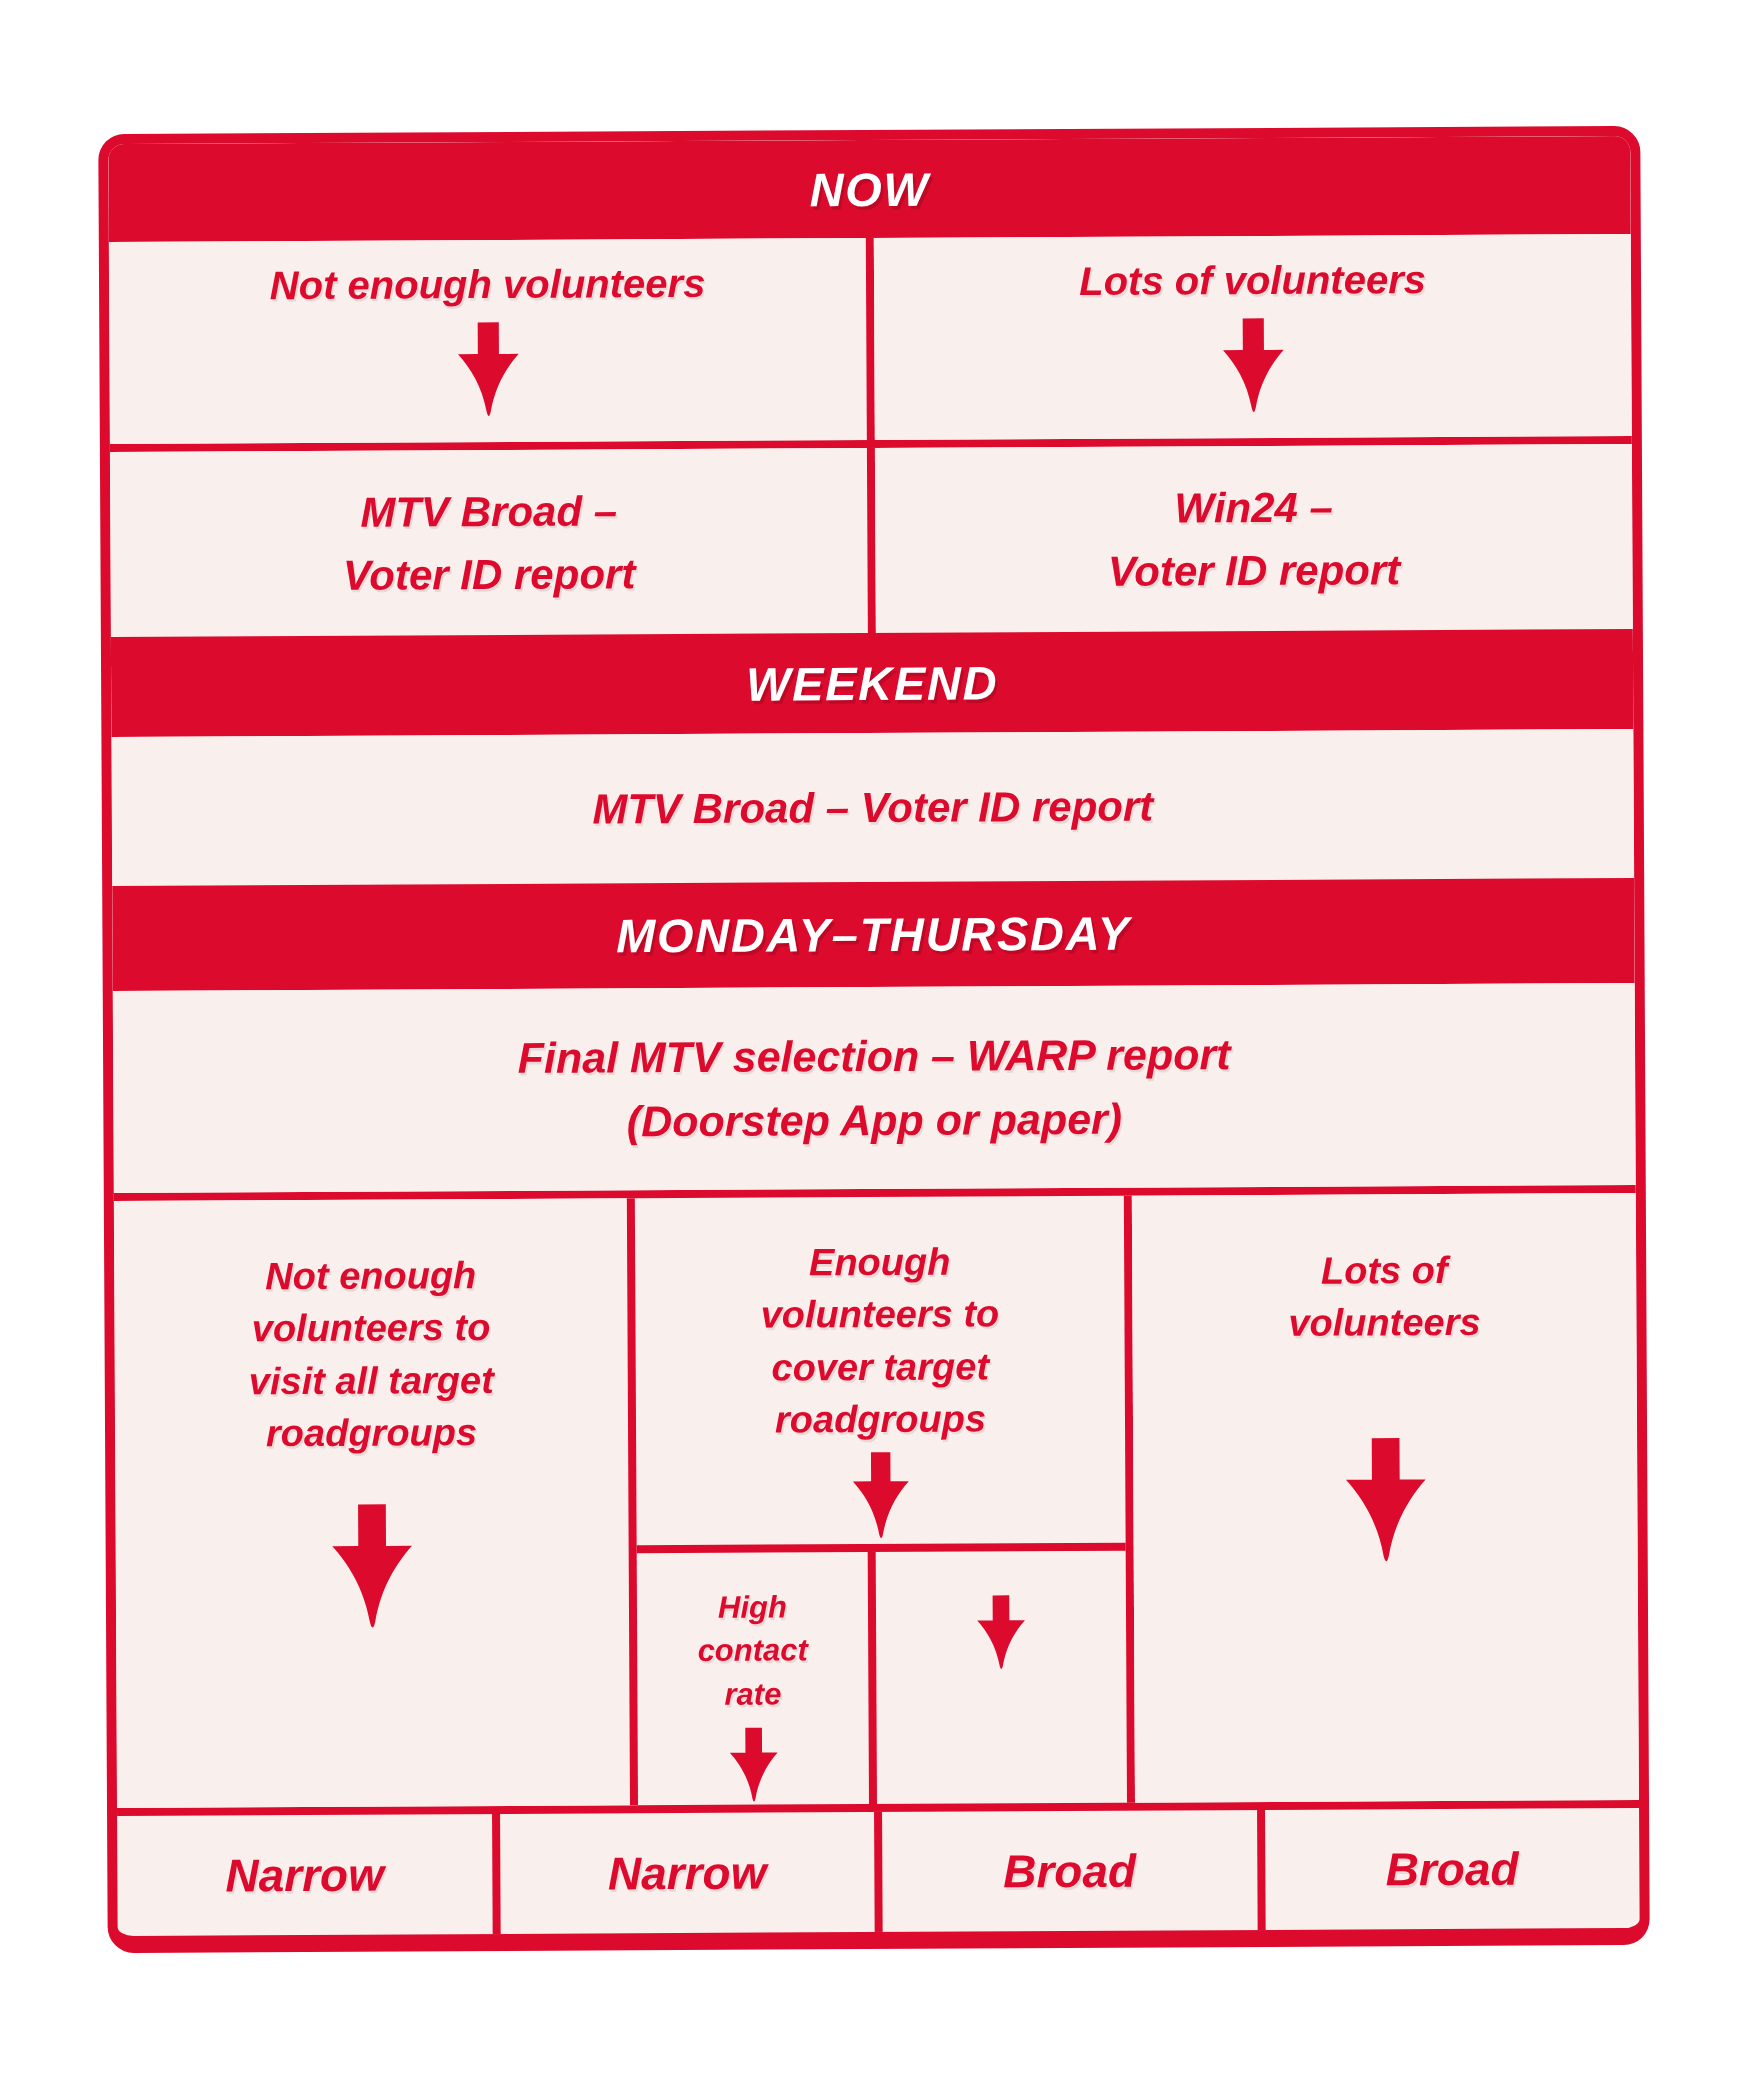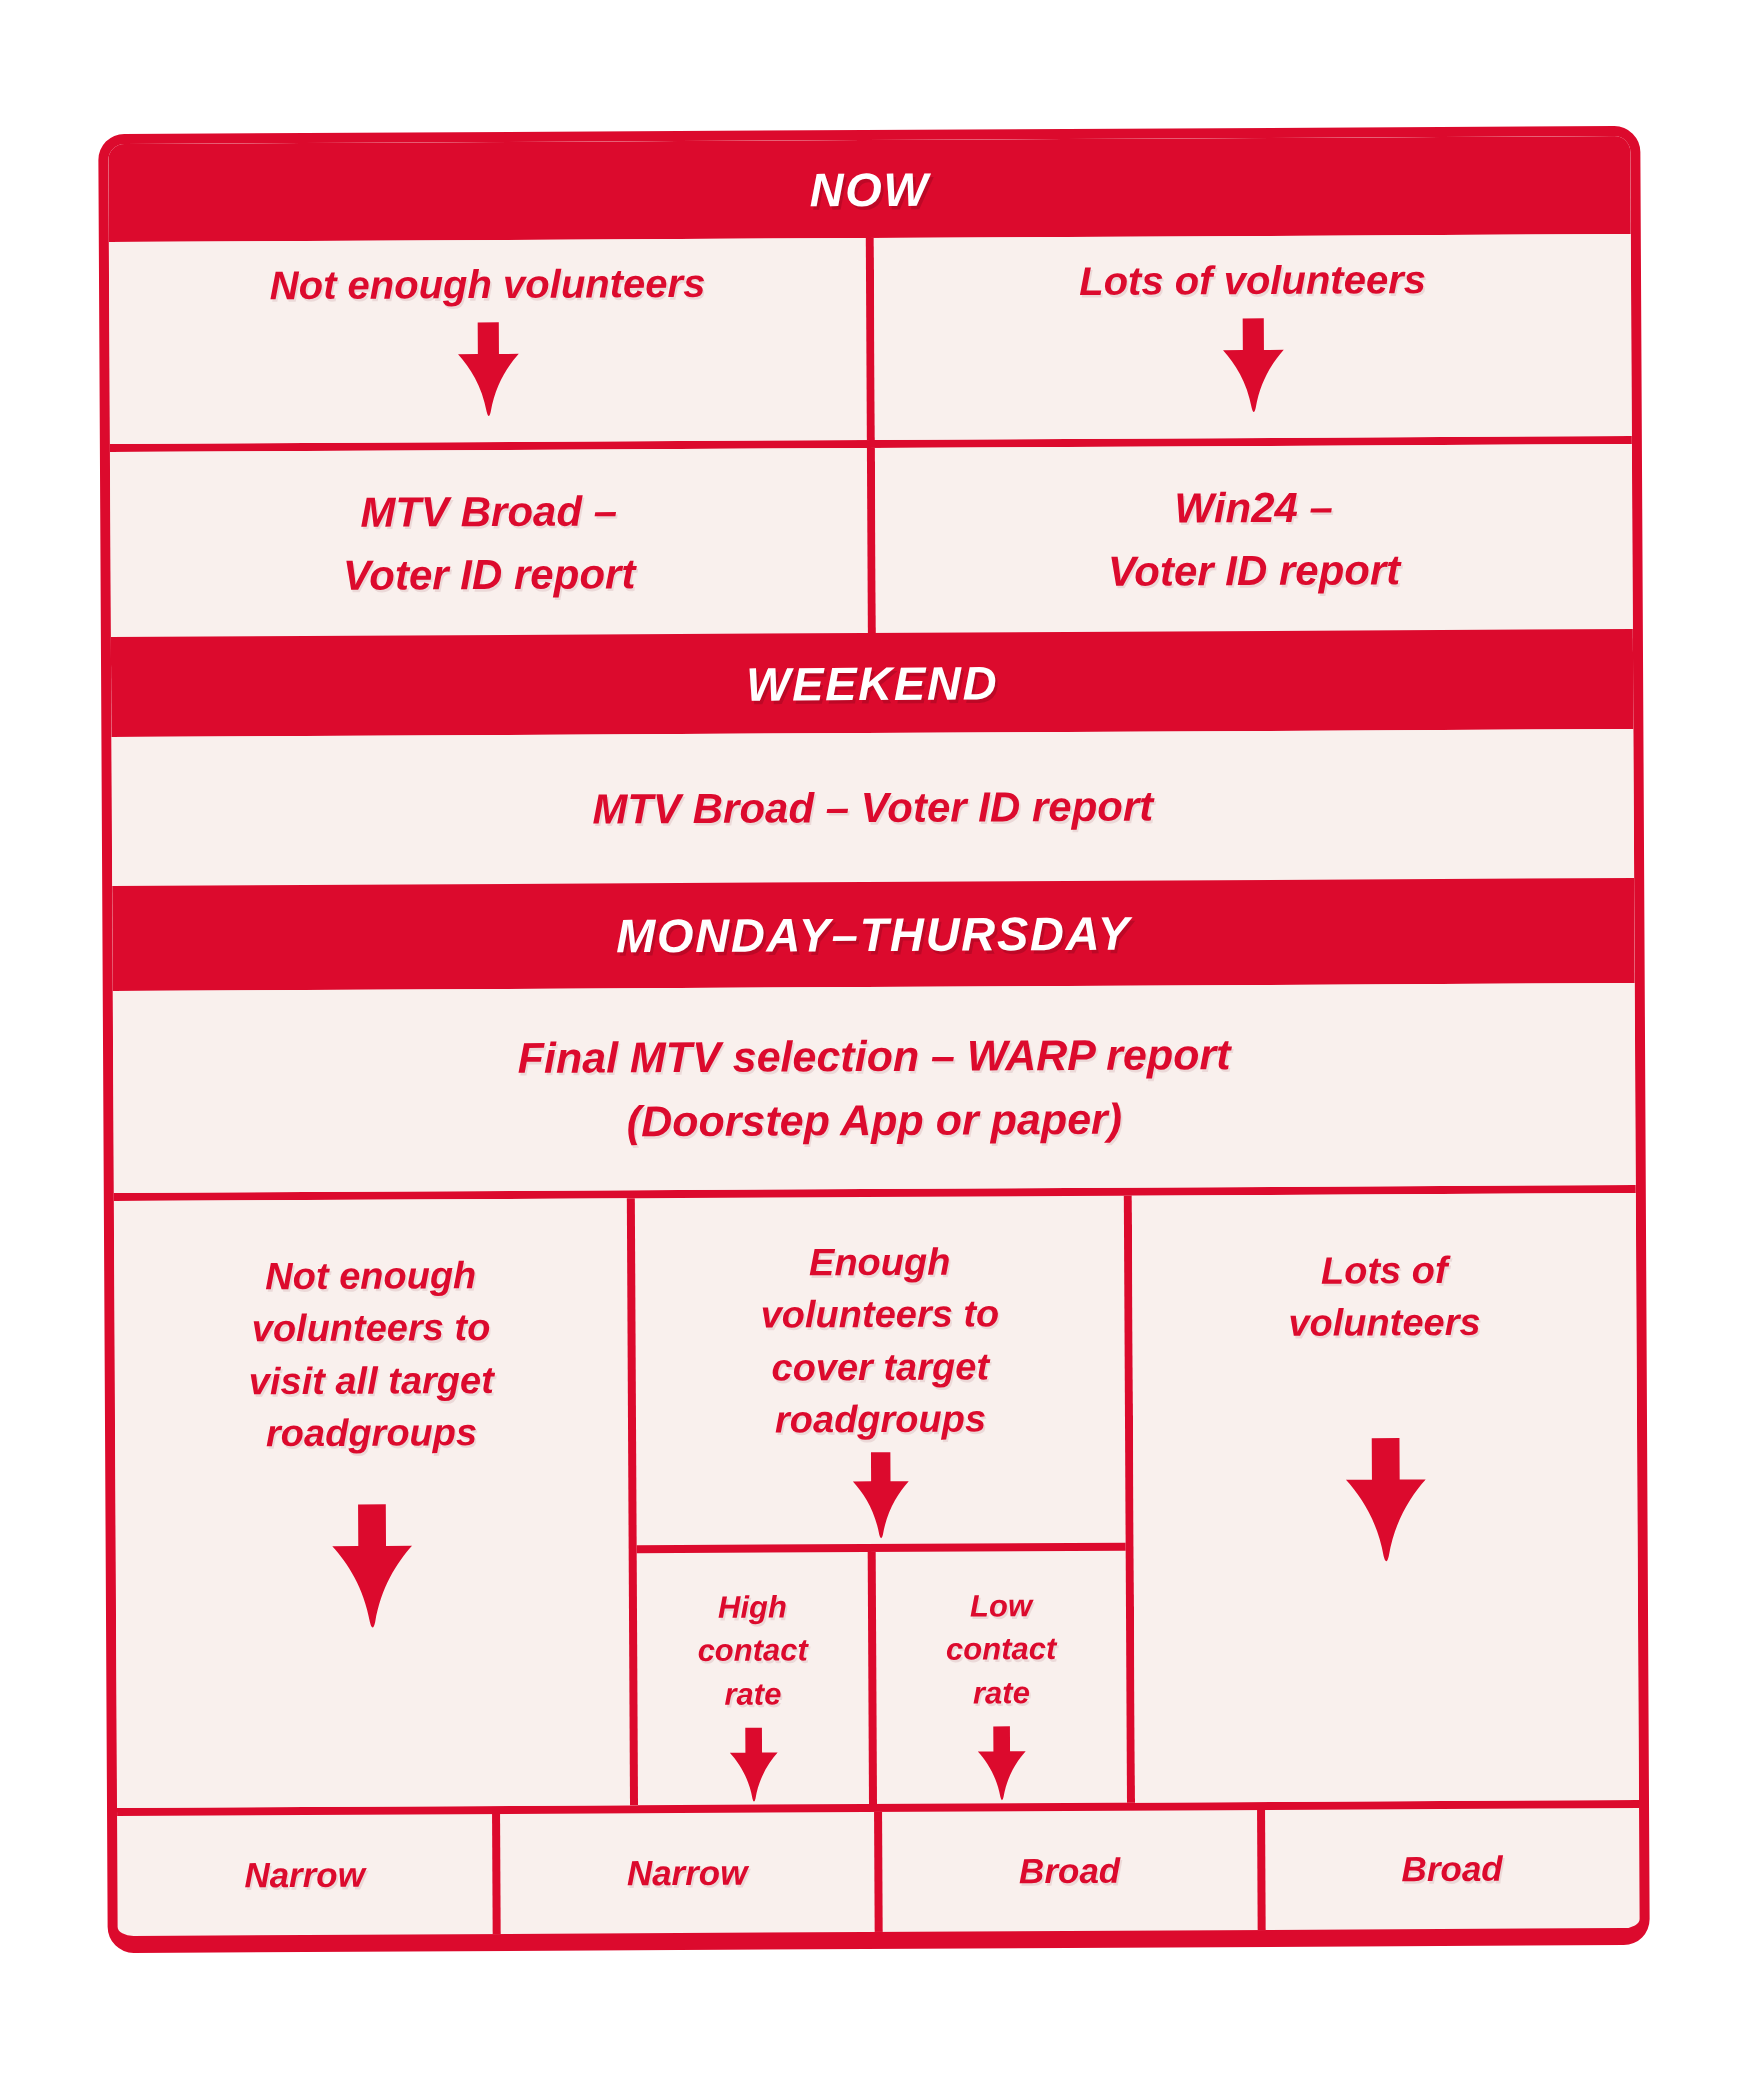--- a/index.html
+++ b/index.html
@@ -56,21 +56,21 @@
   .red-text{
     color:var(--red);font-weight:800;font-style:italic;text-align:center;
     text-shadow:1.7px 2.6px 0 rgba(120,20,40,0.10);
   }
   .cond-text{font-size:40px;}
   .result-text{font-size:42px;line-height:1.5;}
   .wk-text{font-size:42px;}
   .final-text{font-size:43px;line-height:1.5;}
   .colcond{font-size:38px;line-height:1.38;}
   .subcond{font-size:31px;line-height:1.4;}
-  .outcome-text{font-size:35px;}
+  .outcome-text{font-size:46px;}
 
   
   .col{display:flex;flex-direction:column;align-items:center;background:var(--cream);}
   .col1{flex:0 0 521px;border-right:8.7px solid var(--red);padding-top:50px;}
   .col2{flex:0 0 497px;border-right:8.7px solid var(--red);display:flex;flex-direction:column;}
   .col3{flex:1 1 auto;padding-top:50px;}
   .col2-top{flex:0 0 355px;border-bottom:8.7px solid var(--red);display:flex;flex-direction:column;align-items:center;padding-top:39px;}
   .col2-sub{flex:1 1 auto;display:flex;}
   .subcell{flex:1 1 0;display:flex;flex-direction:column;align-items:center;padding-top:33px;}
   .subcell-first{flex:0 0 239px;border-right:8.7px solid var(--red);}
@@ -164,21 +164,20 @@
           </svg>
         </div>
         <div class="col2-sub">
           <div class="subcell subcell-first">
             <div class="red-text subcond w160">High contact rate</div>
             <svg class="arrow arrow-sub" viewBox="0 0 100 150" aria-hidden="true">
               <path d="M34,2 H66 V50 H96 C78,70 60,98 53,138 Q50,150 47,138 C40,98 22,70 4,50 H34 Z" fill="currentColor"></path>
             </svg>
           </div>
           <div class="subcell">
-            <div class="red-text subcond w160">Low contact rate</div>
             <svg class="arrow arrow-sub" viewBox="0 0 100 150" aria-hidden="true">
               <path d="M34,2 H66 V50 H96 C78,70 60,98 53,138 Q50,150 47,138 C40,98 22,70 4,50 H34 Z" fill="currentColor"></path>
             </svg>
           </div>
         </div>
       </div>
 
       <div class="col col3">
         <div class="red-text colcond w260">Lots of volunteers</div>
         <svg class="arrow arrow-col3" viewBox="0 0 100 150" aria-hidden="true">

